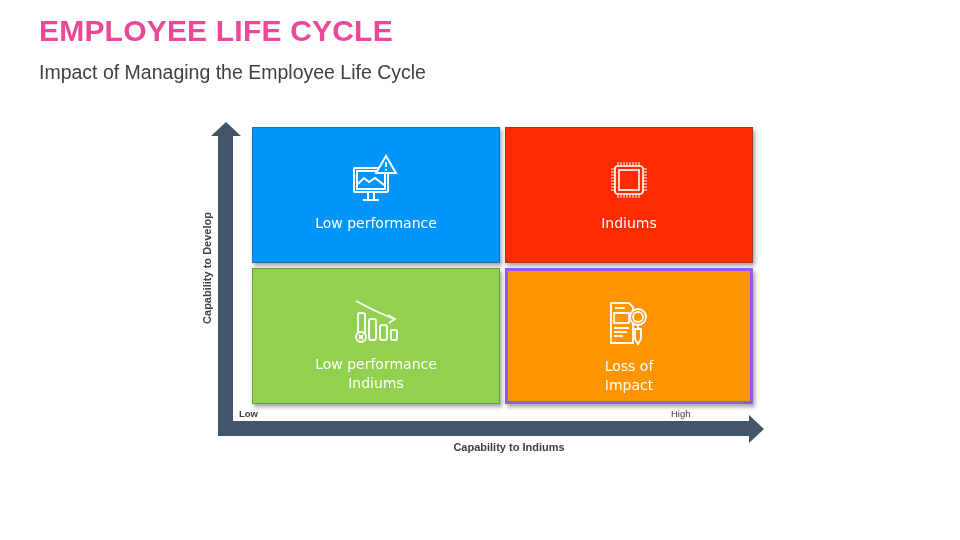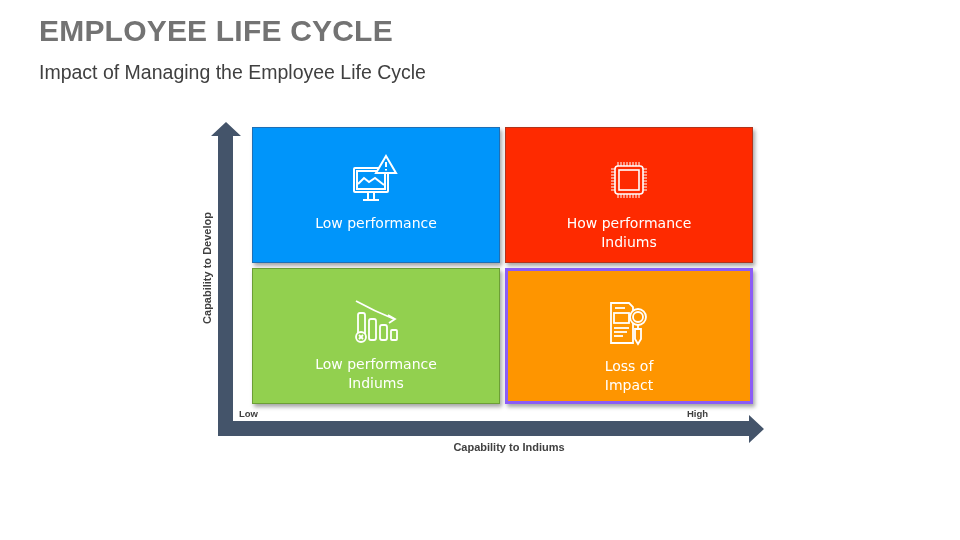--- a/index.html
+++ b/index.html
@@ -3,21 +3,21 @@
   <meta charset="utf-8">
   <style>
     html, body { margin: 0; padding: 0; }
     body {
       width: 960px; height: 540px; position: relative; overflow: hidden;
       background: #ffffff;
       font-family: "Liberation Sans", sans-serif;
     }
     .title {
       position: absolute; left: 39px; top: 14px;
-      font-size: 30px; font-weight: bold; color: #737373;
+      font-size: 30px; font-weight: bold; color: #ec4899;
       letter-spacing: 0.2px;
       font-family: "Liberation Sans", sans-serif;
     }
     .subtitle {
       position: absolute; left: 39px; top: 61px;
       font-size: 19.5px; color: #404040;
       font-family: "Liberation Sans", sans-serif;
     }
     .axes { position: absolute; left: 0; top: 0; }
     .quad {
@@ -39,21 +39,21 @@
     .axis-label-y {
       position: absolute; left: 207px; top: 268px;
       transform: translate(-50%, -50%) rotate(-90deg);
       font-size: 11px; font-weight: bold; color: #404040; white-space: nowrap;
     }
     .axis-label-x {
       position: absolute; left: 509px; top: 441px; transform: translateX(-50%);
       font-size: 11px; font-weight: bold; color: #404040; white-space: nowrap;
     }
     .tick-low { position: absolute; left: 239px; top: 408px; font-size: 9.5px; font-weight: bold; color: #404040; }
-    .tick-high { position: absolute; left: 687px; top: 408px; font-size: 9.5px; font-weight: bold; color: #404040; }
+    .tick-high { position: absolute; left: 671px; top: 408px; font-size: 9.5px; font-weight: normal; color: #404040; }
   </style>
 </head>
 <body>
 
 <div class="title">EMPLOYEE LIFE CYCLE</div>
 <div class="subtitle">Impact of Managing the Employee Life Cycle</div>
 
 <svg class="axes" width="960" height="540">
 
   <polygon points="218,436 218,136 211,136 226,122 241,136 233,136 233,436" fill="#44546a"></polygon>
@@ -120,21 +120,20 @@
           <line x1="36" y1="17" x2="40" y2="17"></line>
           <line x1="36" y1="20" x2="40" y2="20"></line>
           <line x1="36" y1="23" x2="40" y2="23"></line>
           <line x1="36" y1="26" x2="40" y2="26"></line>
           <line x1="36" y1="29" x2="40" y2="29"></line>
           <line x1="36" y1="32" x2="40" y2="32"></line>
       </g>
     </svg>
   </div>
   <div class="label">
-    <div>How performance</div>
     <div>Indiums</div>
   </div>
 </div>
 
 <div class="quad q-bl">
   <div class="icon">
     <svg width="52" height="48" viewBox="0 0 52 48" fill="none" stroke="#fff" stroke-width="1.8">
       <path d="M6,4 Q24,14 44,22"></path>
       <polyline points="38,18 45,22 39,26"></polyline>
       <rect x="8" y="16" width="7" height="22" rx="2"></rect>

